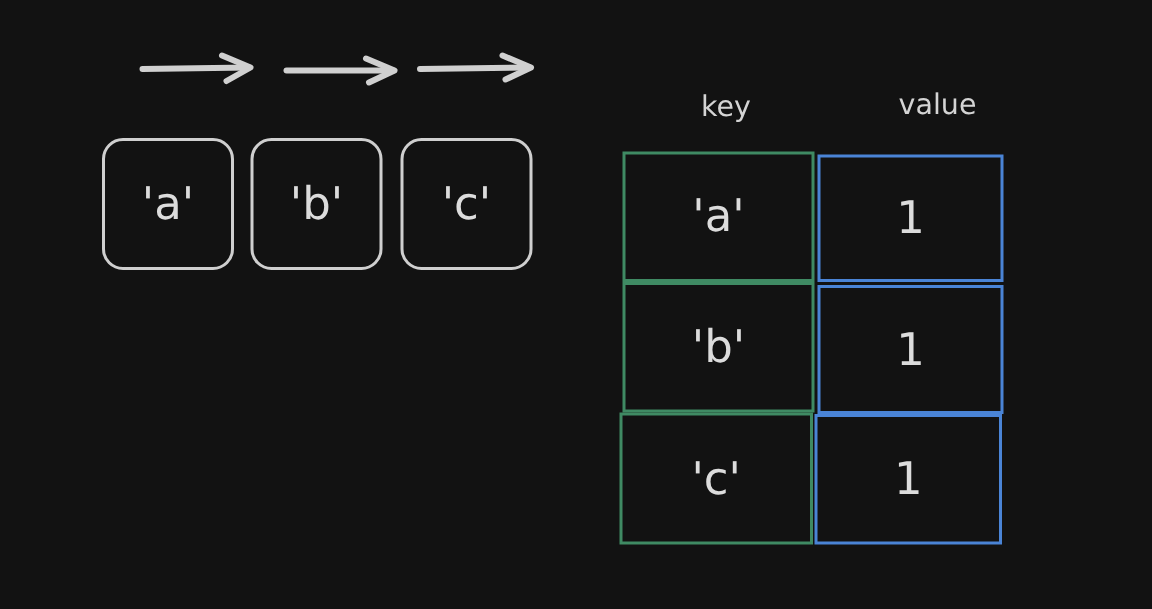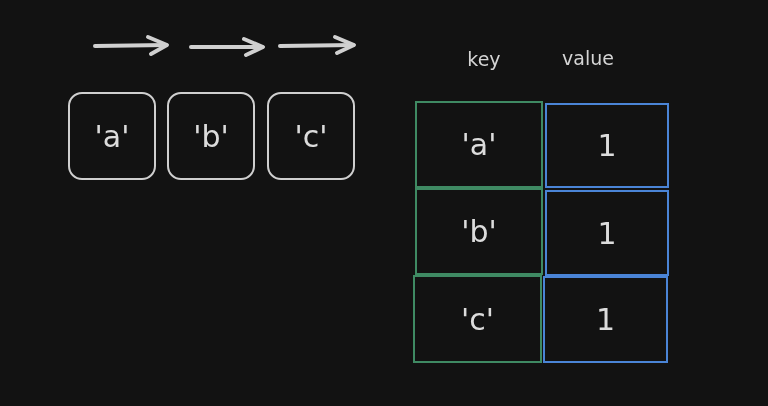--- a/index.html
+++ b/index.html
@@ -1,21 +1,21 @@
 <!DOCTYPE html>
 <html><head>
 <meta charset="utf-8">
 <style>
   html,body{margin:0;padding:0;}
   body{width:768px;height:406px;background:#121212;position:relative;overflow:hidden;
        font-family:"DejaVu Sans",sans-serif;color:#d4d4d4;}
   .arrow{position:absolute;}
   .seq-box{position:absolute;width:88px;height:88px;border:2px solid #cfcfcf;border-radius:14px;
        box-sizing:border-box;display:flex;align-items:center;justify-content:center;font-size:30px;color:#dcdcdc;}
-  .hdr{position:absolute;font-size:19px;color:#d4d4d4;text-align:center;}
+  .hdr{position:absolute;font-size:19px;color:#d4d4d4;text-align:center;margin-top:12px;}
   .cell{position:absolute;box-sizing:border-box;display:flex;align-items:center;justify-content:center;
        font-size:30px;color:#dcdcdc;}
   .key{border:2px solid #3f8a63;}
   .val{border:2px solid #4a84d6;}
 </style>
 </head>
 <body>
 
 <svg class="arrow" style="left:92px;top:34px" width="80" height="24" viewBox="0 0 80 24">
   <path d="M3 12 L74 11" stroke="#d0d0d0" stroke-width="4" fill="none" stroke-linecap="round"></path>
@@ -28,21 +28,21 @@
 <svg class="arrow" style="left:277px;top:33px" width="82" height="24" viewBox="0 0 82 24">
   <path d="M3 13 L76 12" stroke="#d0d0d0" stroke-width="4" fill="none" stroke-linecap="round"></path>
   <path d="M58 4 L77 12 L60 20" stroke="#d0d0d0" stroke-width="4" fill="none" stroke-linecap="round" stroke-linejoin="round"></path>
 </svg>
 
 <div class="seq-box" style="left:68px;top:92px;">'a'</div>
 <div class="seq-box" style="left:167px;top:92px;">'b'</div>
 <div class="seq-box" style="left:267px;top:92px;">'c'</div>
 
 <div class="hdr" style="left:445px;top:48px;width:78px;">key</div>
-<div class="hdr" style="left:547px;top:47px;width:82px;">value</div>
+<div class="hdr" style="left:584px;top:47px;width:82px;">value</div>
 
 <div class="cell key" style="left:415px;top:101px;width:128px;height:87px;">'a'</div>
 <div class="cell val" style="left:545px;top:103px;width:124px;height:85px;">1</div>
 
 <div class="cell key" style="left:415px;top:188px;width:128px;height:87px;">'b'</div>
 <div class="cell val" style="left:545px;top:190px;width:124px;height:86px;">1</div>
 
 <div class="cell key" style="left:413px;top:275px;width:129px;height:88px;">'c'</div>
 <div class="cell val" style="left:543px;top:276px;width:125px;height:87px;">1</div>
 

